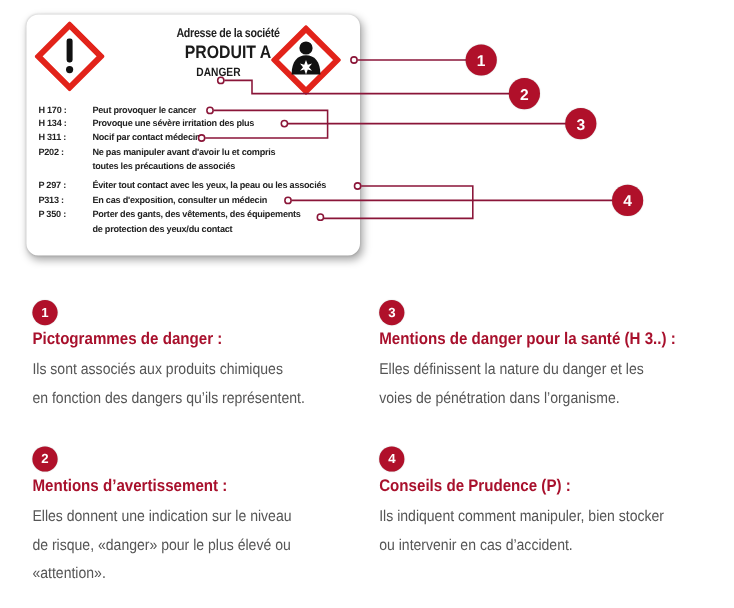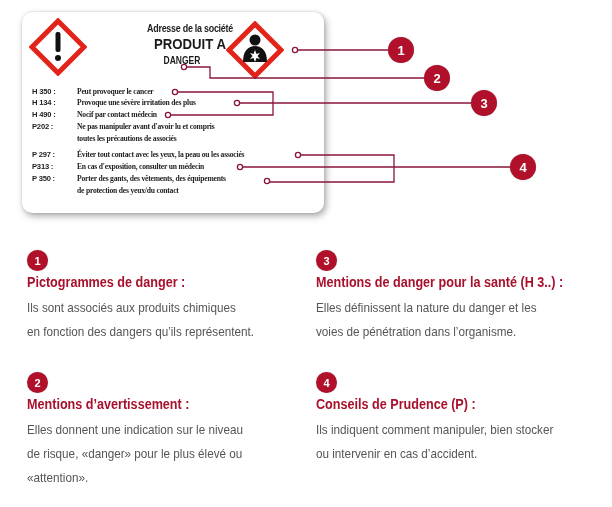--- a/index.html
+++ b/index.html
@@ -1,29 +1,29 @@
 <!DOCTYPE html>
 <html><head>
 <meta charset="utf-8">
 <style>
   html, body { margin:0; padding:0; }
   body { width:612px; height:507px; background:#ffffff; position:relative; overflow:hidden;
          font-family:"Liberation Sans", sans-serif; }
-  .card { position:absolute; left:22px; top:12px; width:302px; height:201px; background:#fff;
+  .card { position:absolute; left:22px; top:12px; width:278px; height:201px; background:#fff;
           border-radius:10px; box-shadow: 2px 3px 7px rgba(0,0,0,0.35), 0 0 2px rgba(0,0,0,0.15); }
   .overlay { position:absolute; left:0; top:0; width:612px; height:507px; pointer-events:none; }
   .c-addr { position:absolute; left:108px; top:10px; width:120px; text-align:center; font-size:10.5px;
             font-weight:bold; color:#222; letter-spacing:-0.3px; transform:scaleX(0.85); transform-origin:center; }
   .c-prod { position:absolute; left:98px; top:23px; width:140px; text-align:center; font-size:15px;
             font-weight:bold; color:#1a1a1a; transform:scaleX(0.88); transform-origin:center; }
   .c-danger { position:absolute; left:130px; top:43px; width:60px; text-align:center; font-size:10px;
               font-weight:bold; color:#1a1a1a; transform:scaleX(0.85); transform-origin:center; }
   .stmt { position:absolute; font-size:7.6px; color:#222; font-weight:bold; white-space:nowrap; letter-spacing:-0.2px; }
   .stmt .code { position:absolute; left:0; width:40px; }
-  .stmt .txt { position:absolute; left:45px;font-family:Liberation Serif, serif; }
+  .stmt .txt { position:absolute; left:45px; }
   .badge { position:absolute; border-radius:50%; background:#b0102a; color:#fff; font-weight:bold;
            display:flex; align-items:center; justify-content:center; box-shadow: 0 0 1px rgba(0,0,0,0.3); }
   .badge.big { width:26px; height:26px; font-size:13px; }
   .badge.small { width:21px; height:21px; font-size:11px; }
   .sec { position:absolute; width:290px; }
   .sec .h { position:absolute; left:0; top:24px; font-size:14px; font-weight:bold; color:#a8102c; white-space:nowrap;
             transform:scaleX(0.9); transform-origin:left; }
   .sec .b { position:absolute; left:0; top:46px; font-size:13px; line-height:24px; color:#555; white-space:nowrap;
             transform:scaleX(0.9); transform-origin:left; }
 </style>
@@ -40,29 +40,29 @@
   <div class="c-prod">PRODUIT A</div>
   <div class="c-danger">DANGER</div>
   <svg style="position:absolute;left:204px;top:9px" width="58" height="58" viewBox="0 0 58 58">
     <polygon points="29,3 55,29 29,55 3,29" fill="#fff" stroke="#e2231a" stroke-width="5"></polygon>
     <circle cx="29" cy="19" r="5.5" fill="#111"></circle>
     <path d="M17,41 C17,30 22,25 29,25 C36,25 41,30 41,41 Z" fill="#111"></path>
     <path d="M29,29 L30.5,33 L34,32 L31.5,35 L34,38 L30.5,37 L29,41 L27.5,37 L24,38 L26.5,35 L24,32 L27.5,33 Z" fill="#fff"></path>
   </svg>
 
   <div class="stmt" style="left:10px;top:75px;">
-      <span class="code">H 350 :</span>
+      <span class="code">H 170 :</span>
       <span class="txt">Peut provoquer le cancer</span>
     </div>
   <div class="stmt" style="left:10px;top:86px;">
       <span class="code">H 134 :</span>
       <span class="txt">Provoque une sévère irritation des plus</span>
     </div>
   <div class="stmt" style="left:10px;top:98px;">
-      <span class="code">H 490 :</span>
+      <span class="code">H 311 :</span>
       <span class="txt">Nocif par contact médecin</span>
     </div>
   <div class="stmt" style="left:10px;top:110px;">
       <span class="code">P202 :</span>
       <span class="txt">Ne pas manipuler avant d'avoir lu et compris</span>
     </div>
   <div class="stmt" style="left:10px;top:122px;">
       <span class="code"></span>
       <span class="txt">toutes les précautions de associés</span>
     </div>

